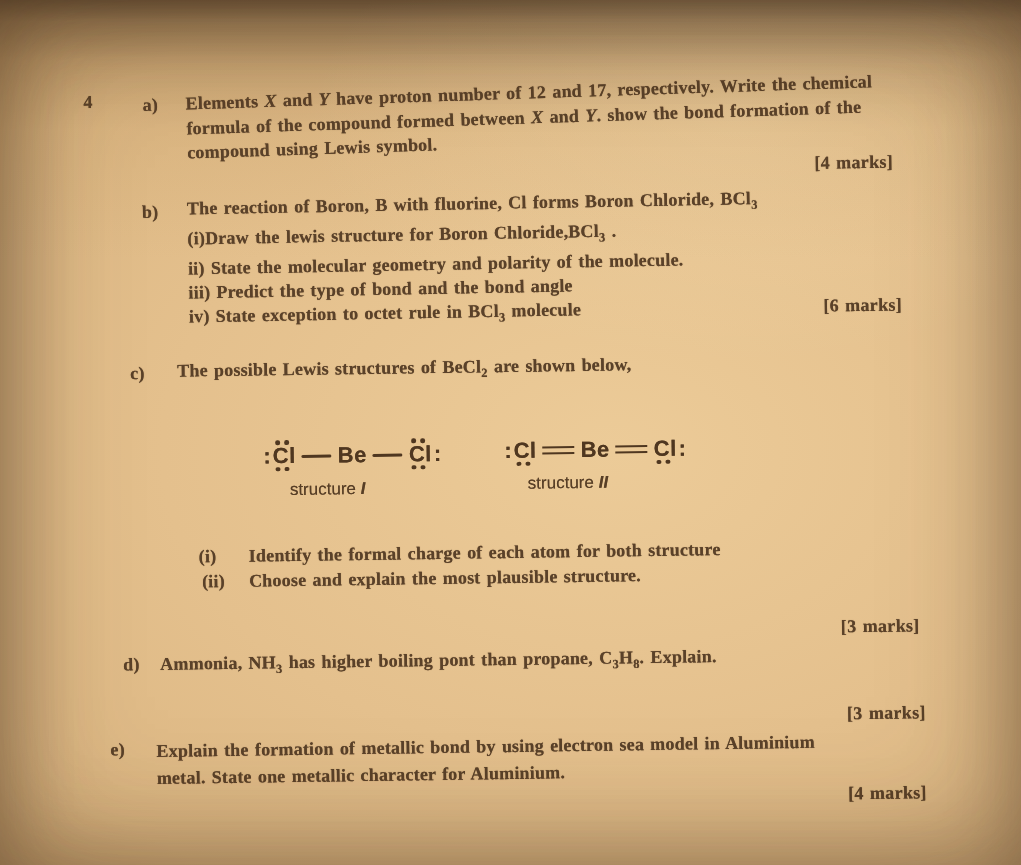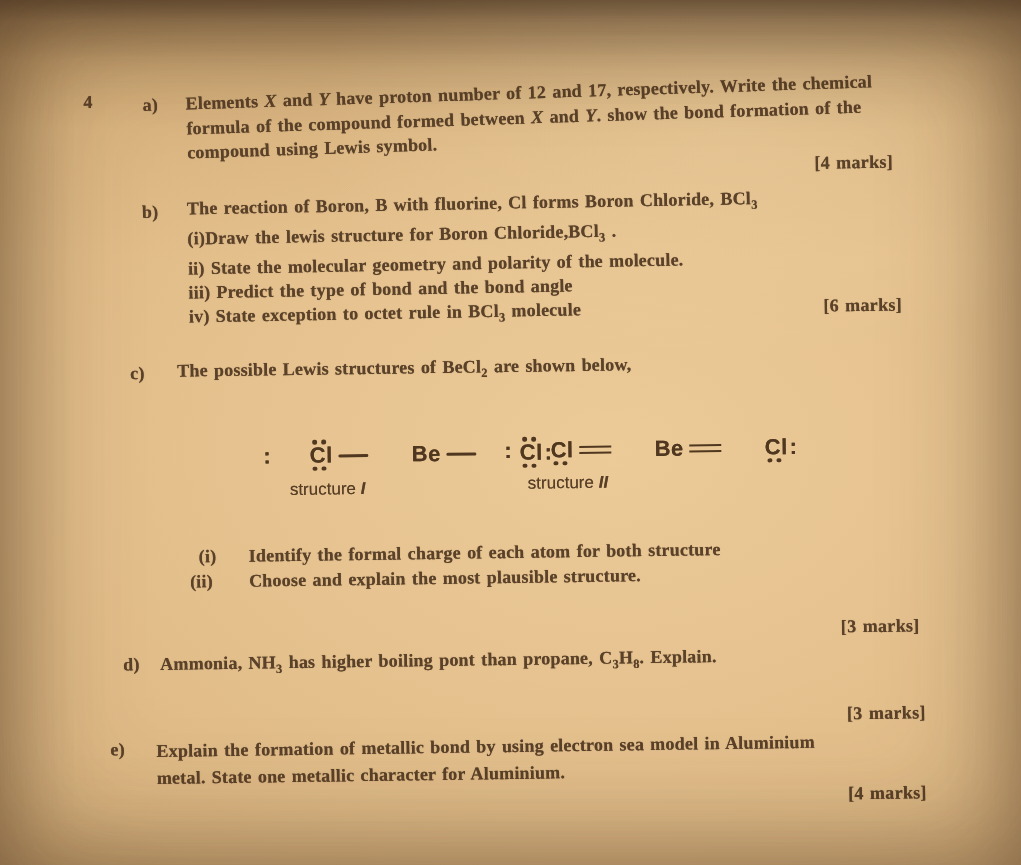--- a/index.html
+++ b/index.html
@@ -41,21 +41,21 @@
   .tilt-a{transform:rotate(-1.05deg);transform-origin:left top;}
   .tilt-b{transform:rotate(-0.25deg);transform-origin:left top;}
   
   .structure{
     position:absolute;display:flex;align-items:center;
     font-family:"Liberation Sans", sans-serif;font-weight:700;font-size:22px;
     color:#4f3720;white-space:nowrap;
     text-shadow:0 0 0.5px rgba(79,55,32,0.8);
   }
   .lpcolon{display:inline-block;margin:0 1px;}
-  .atom{position:relative;display:inline-block;padding:0 1px;letter-spacing:0.5px;margin-left:37px;}
+  .atom{position:relative;display:inline-block;padding:0 1px;letter-spacing:0.5px;}
   .atom[data-dots~="top"]::before{
     content:"";position:absolute;top:-3px;left:4px;width:4.5px;height:4.5px;border-radius:50%;
     background:currentColor;box-shadow:9px 0 0 currentColor;
   }
   .atom[data-dots~="bottom"]::after{
     content:"";position:absolute;bottom:-2px;left:4px;width:4.5px;height:4.5px;border-radius:50%;
     background:currentColor;box-shadow:9px 0 0 currentColor;
   }
   .bond{display:inline-block;margin:0 5px;}
   .bond[data-bond="single"]{width:30px;height:3px;background:currentColor;border-radius:2px;}
@@ -111,21 +111,21 @@
         <span class="bond" data-bond="double"></span>
         <span class="atom">Be</span>
         <span class="bond" data-bond="double"></span>
         <span class="atom" data-dots="bottom">Cl</span>
         <span class="lpcolon">:</span>
     </div>
     <div class="caption" style="left:527px;top:474px;">structure <i>II</i></div>
 
     <div class="q" style="left:197px;top:542px;">(i)</div>
     <div class="q" style="left:247px;top:542px;">Identify the formal charge of each atom for both structure</div>
-    <div class="q" style="left:188px;top:567px;">(ii)</div>
+    <div class="q" style="left:200px;top:567px;">(ii)</div>
     <div class="q" style="left:247px;top:567px;">Choose and explain the most plausible structure.</div>
     <div class="q marks" style="left:838px;top:621px;">[3 marks]</div>
 
     <div class="q" style="left:120px;top:649px;">d)</div>
     <div class="q" style="left:157px;top:649px;">Ammonia, NH<sub>3</sub> has higher boiling pont than propane, C<sub>3</sub>H<sub>8</sub>. Explain.</div>
     <div class="q marks" style="left:843px;top:708px;">[3 marks]</div>
 
     <div class="q" style="left:106px;top:734px;">e)</div>
     <div class="q e-lines" style="left:152px;top:733px;">
       <div>Explain the formation of metallic bond by using electron sea model in Aluminium</div>

